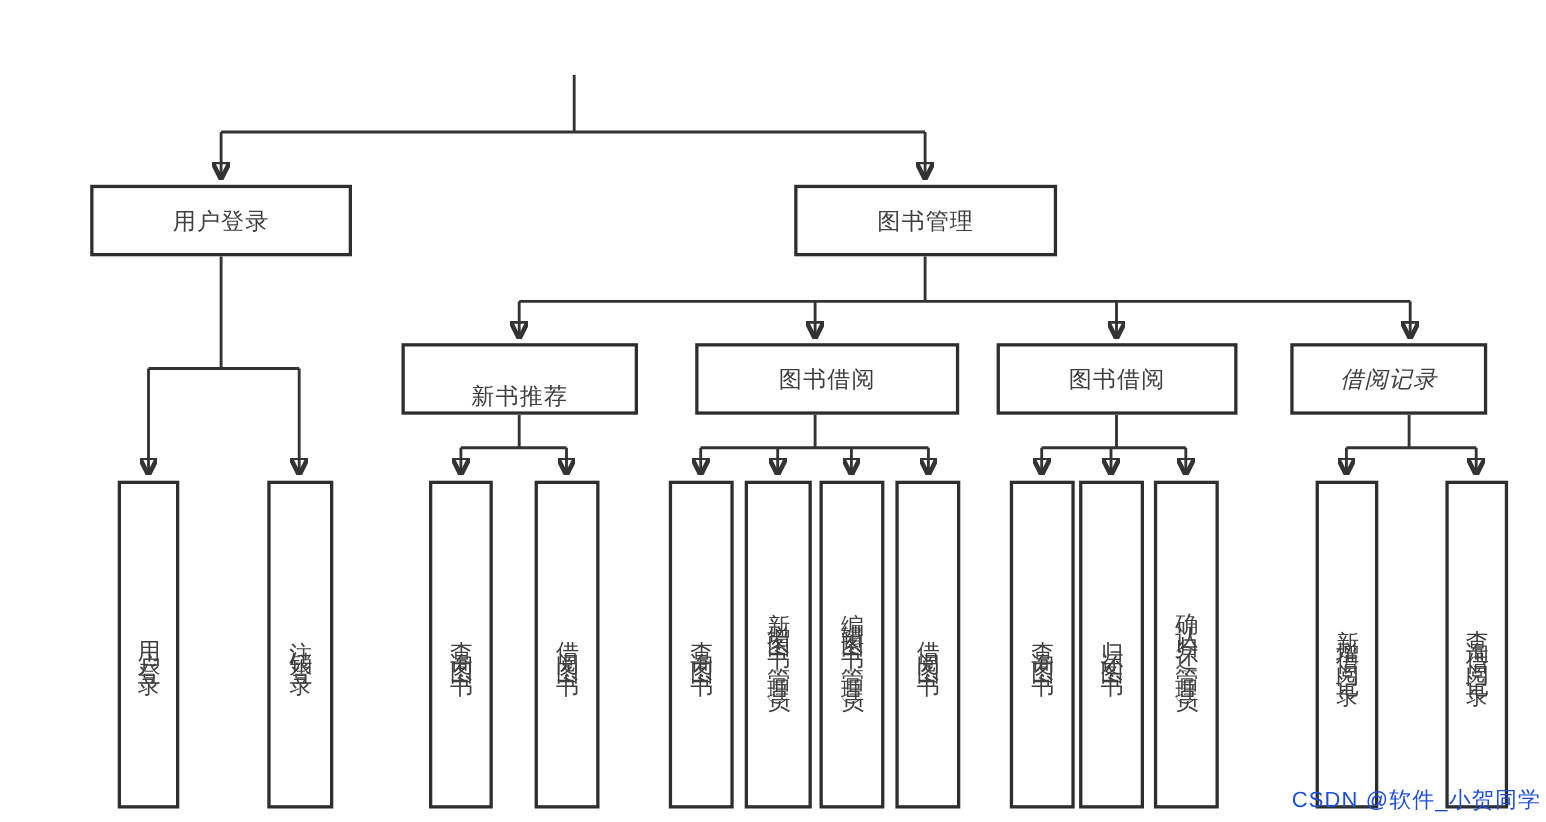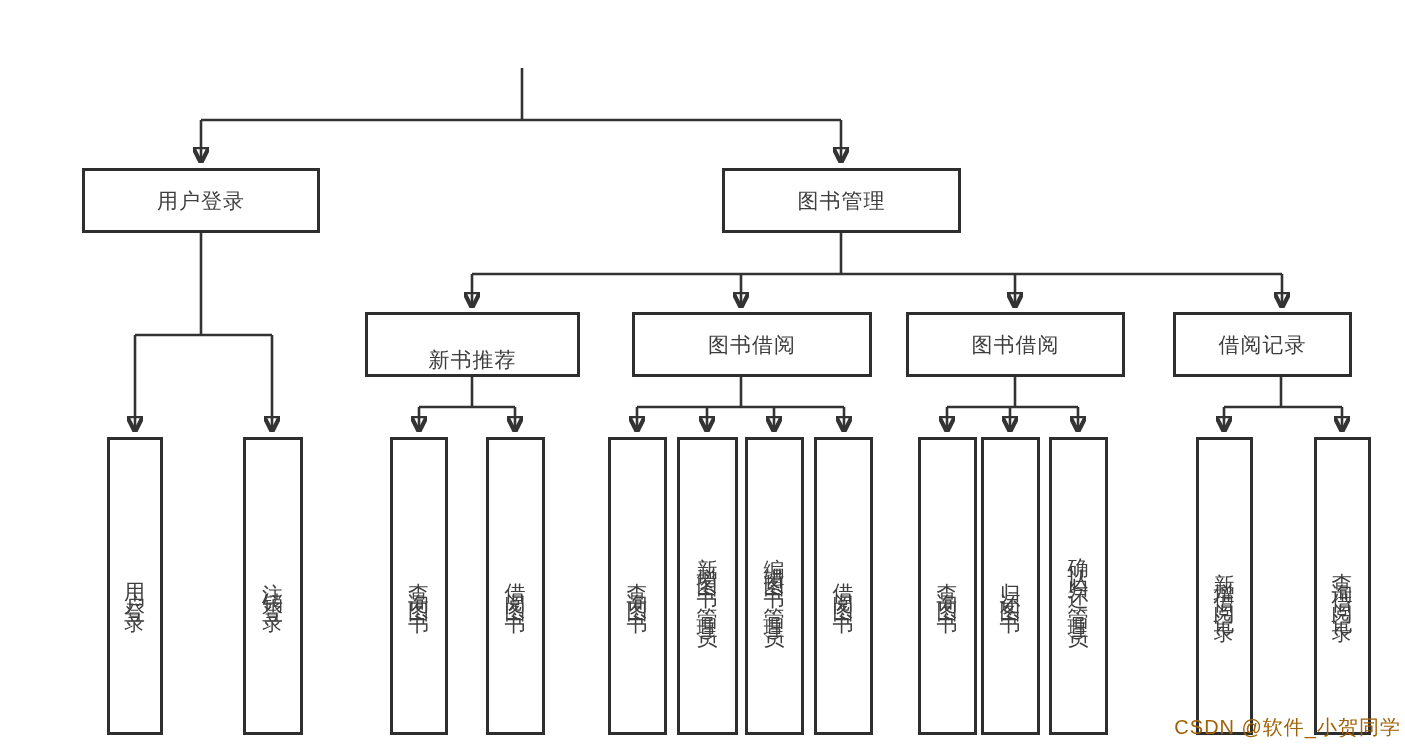--- a/index.html
+++ b/index.html
@@ -48,21 +48,21 @@
     font-size: 21px;
     line-height: 1;
     letter-spacing: 10px;
     white-space: nowrap;
   }
   .watermark {
     position: absolute;
     right: 4px;
     top: 714px;
     font-size: 20px;
-    color: #a16207;
+    color: #1d4ed8;
     letter-spacing: 1px;
     white-space: nowrap;
   }
 </style>
 </head>
 <body>
 
 <div class="canvas">
 
   <svg class="connectors" viewBox="0 0 1405 747" xmlns="http://www.w3.org/2000/svg">
@@ -123,21 +123,21 @@
 
   <div class="box" style="left:365px; top:312px; width:215px; height:65px;align-items:flex-end;">
     <span class="hlabel">新书推荐</span>
   </div>
   <div class="box" style="left:632px; top:312px; width:240px; height:65px;">
     <span class="hlabel">图书借阅</span>
   </div>
   <div class="box" style="left:906px; top:312px; width:219px; height:65px;">
     <span class="hlabel">图书借阅</span>
   </div>
-  <div class="box" style="left:1173px; top:312px; width:179px; height:65px;">
+  <div class="box" style="left:1173px; top:312px; width:179px; height:65px;font-style:italic;">
     <span class="hlabel">借阅记录</span>
   </div>
 
   <div class="box leaf" style="left:107px; top:437px; width:56px; height:298px;">
     <span class="vtext">用户登录</span>
   </div>
   <div class="box leaf" style="left:243px; top:437px; width:60px; height:298px;">
     <span class="vtext">注销登录</span>
   </div>
 

